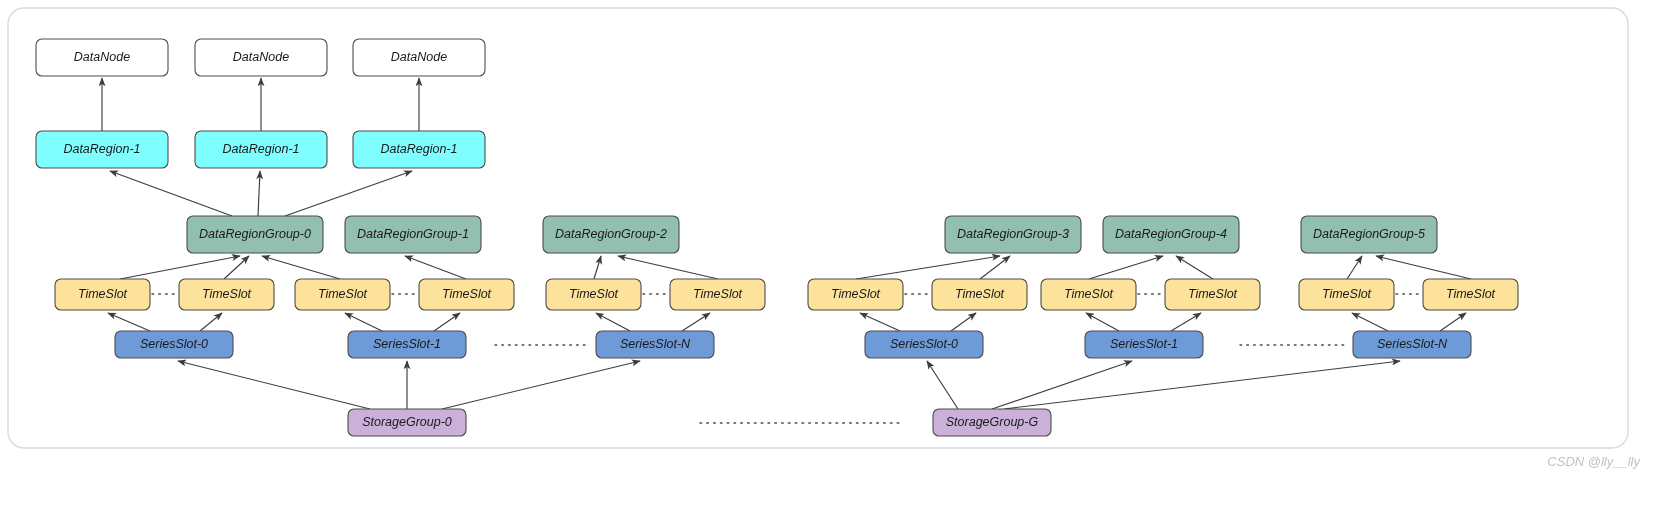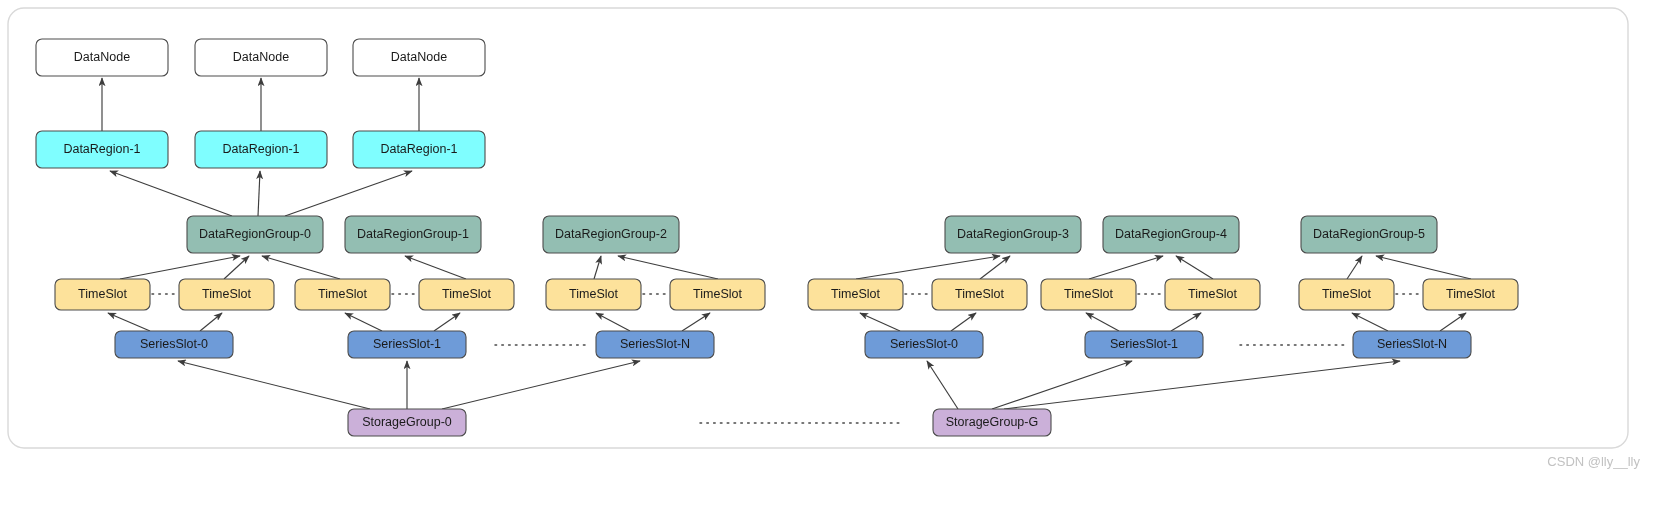--- a/index.html
+++ b/index.html
@@ -12,20 +12,21 @@
     height: 506px;
     font-family: "Liberation Sans", sans-serif;
     overflow: hidden;
     position: relative;
   }
   #canvas-root {
     position: absolute;
     left: 0; top: 0;
     width: 1586px;
     height: 506px;
+    font-style: italic;
   }
   svg#diagram {
     display: block;
     width: 1658px;
     height: 506px;
     background: #ffffff;
   }
   .frame {
     fill: #ffffff;
     stroke: #d9d9d9;

